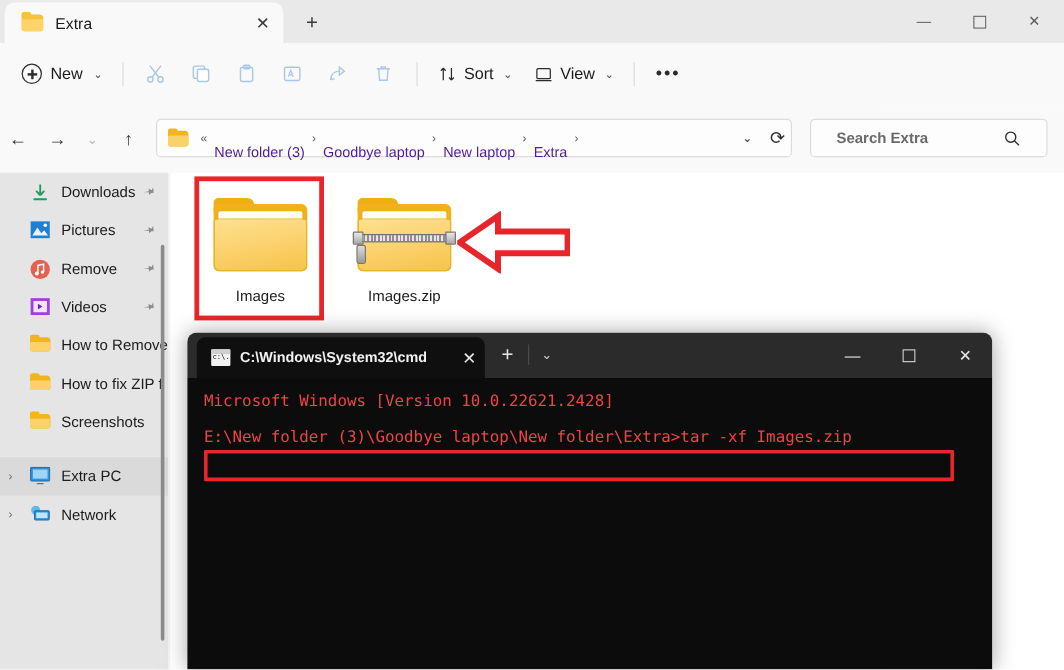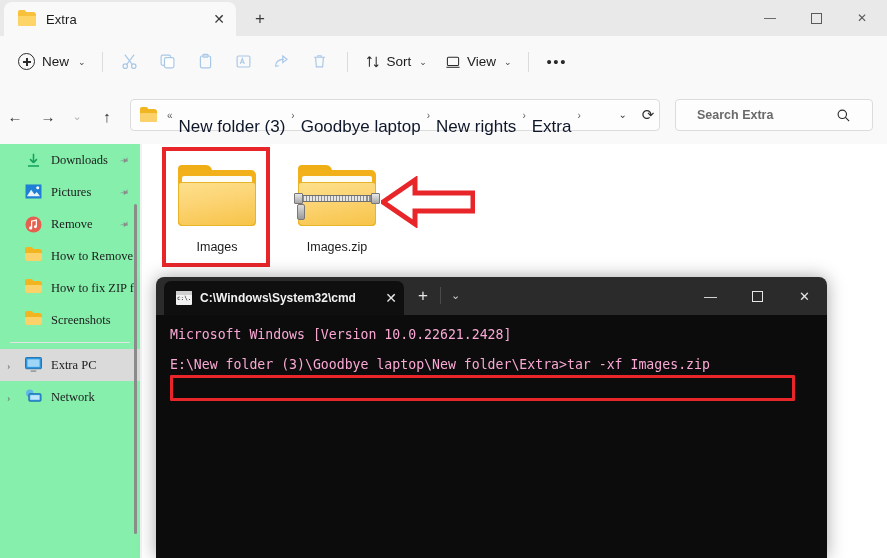--- a/index.html
+++ b/index.html
@@ -82,34 +82,34 @@
   .navbtn.disabled { color:#b6b6b6; }
   .addressbar {
     position:absolute; left:130px; top:99px; width:530px; height:32px;
     background:#fdfdfd; border:1px solid #dcdcdc; border-radius:4px;
     display:flex; align-items:center; padding:0 6px;
   }
   .addr-folder { width:17px; height:14px; position:relative; margin:0 5px 0 3px; flex:none;}
   .addr-folder .back { position:absolute; left:0; top:1px; width:17px; height:13px; background:#f0b51f; border-radius:1px 3px 2px 2px;}
   .addr-folder .tabtop{ position:absolute; left:0; top:-1px; width:8px; height:4px; background:#f0b51f; border-radius:2px 2px 0 0;}
   .addr-folder .front{ position:absolute; left:0; top:5px; width:17px; height:9px; background:#fbd169; border-radius:1px 1px 2px 2px;}
-  .crumb { font-size:17px; color:#0f172a; padding:0 1px; white-space:nowrap;margin-top:23px; }
+  .crumb { font-size:12px; color:#4c1d95; padding:0 1px; white-space:nowrap;margin-top:23px; }
   .crumb-sep { font-size:10px; color:#5a5a5a; padding:0 5px; }
   .addr-chev { position:absolute; right:32px; top:9px; font-size:10px; color:#3b3b3b; }
   .searchbox {
     position:absolute; left:675px; top:99px; width:198px; height:32px;
     background:#fdfdfd; border:1px solid #dcdcdc; border-radius:4px;
     display:flex; align-items:center; padding:0 21px;font-weight:bold;
   }
   .search-placeholder { font-size:12.5px; color:#6a6a6a; flex:1; }
 
   
   .sidebar {
     position:absolute; left:0; top:144px; width:140px; height:414px;
-    background:#86efac; overflow:hidden;font-family:Liberation Serif, serif;
+    background:#e5e5e5; overflow:hidden;
   }
   .side-item {
     position:relative; height:32px; display:flex; align-items:center;
     padding-left:25px; white-space:nowrap;
   }
   .side-item.selected { background:#dadada; }
   .side-arrow { position:absolute; left:7px; font-size:10px; color:#6a6a6a; }
   .side-ico { width:17px; height:17px; margin-right:9px; flex:none; position:relative; }
   .side-label { font-size:12.5px; color:#1b1b1b; }
   .pin { position:absolute; right:12px; font-size:10px; color:#8b8b8b;
@@ -202,21 +202,21 @@
   .term-dropdown { position:absolute; left:295px; top:12px; font-size:11px; color:#cfcfcf; }
   .term-vsep { position:absolute; left:284px; top:10px; width:1px; height:17px; background:#4a4a4a; }
   .term-wc { position:absolute; top:0; height:38px; width:45px;
     display:flex; align-items:center; justify-content:center; font-size:13px; color:#e6e6e6; }
   .term-body {
     position:absolute; left:0; top:38px; width:671px; height:243px;
     background:#0c0c0c; padding:10px 14px; overflow:hidden;
   }
   .term-line {
     font-family:"DejaVu Sans Mono", monospace;
-    font-size:13.2px; line-height:19px; color:#f9a8d4; white-space:pre;
+    font-size:13.2px; line-height:19px; color:#ef4444; white-space:pre;
   }
   .term-spacer { height:11px; }
   .term-highlight {
     position:absolute; left:14px; top:60px; width:625px; height:26px;
     border:3px solid #e8262a; border-radius:1px;
   }
 </style>
 </head>
 <body>
 
@@ -325,21 +325,21 @@
     <span class="addr-folder">
       <span class="tabtop"></span>
         <span class="back"></span>
         <span class="front"></span>
     </span>
     <span class="crumb-sep">«</span>
     <span class="crumb">New folder (3)</span>
     <span class="crumb-sep">›</span>
     <span class="crumb">Goodbye laptop</span>
     <span class="crumb-sep">›</span>
-    <span class="crumb">New rights</span>
+    <span class="crumb">New laptop</span>
     <span class="crumb-sep">›</span>
     <span class="crumb">Extra</span>
     <span class="crumb-sep">›</span>
     <span class="addr-chev">⌄</span>
   </div>
   <div class="navbtn" style="left:632px;top:99px;width:32px;height:32px;">⟳</div>
 
   <div class="searchbox">
     <span class="search-placeholder">Search Extra</span>
     <svg width="15" height="15" viewBox="0 0 20 20" fill="none" stroke="#2b2b2b" stroke-width="1.5">
@@ -392,20 +392,35 @@
           </svg>
       </span>
       <span class="side-label">Remove</span>
       <span class="pin">
         <svg width="11" height="11" viewBox="0 0 16 16" fill="#8b8b8b">
             <path d="M10 1l5 5-2 1-1 4-3-3-4 5 5-4-3-3 4-1z"></path>
           </svg>
       </span>
     </div>
 
+    <div class="side-item">
+      <span class="side-ico">
+        <svg width="17" height="15" viewBox="0 0 18 16">
+            <rect x="0.5" y="0.5" width="17" height="15" fill="#a040e0"></rect>
+            <rect x="3" y="3" width="12" height="10" fill="#f2e4fb"></rect>
+            <path d="M7 5.5 L11 8 L7 10.5z" fill="#7a20b8"></path>
+          </svg>
+      </span>
+      <span class="side-label">Videos</span>
+      <span class="pin">
+        <svg width="11" height="11" viewBox="0 0 16 16" fill="#8b8b8b">
+            <path d="M10 1l5 5-2 1-1 4-3-3-4 5 5-4-3-3 4-1z"></path>
+          </svg>
+      </span>
+    </div>
 
     <div class="side-item">
       <span class="side-ico">
         <span class="folder-ico"><span class="tabtop"></span><span class="back"></span><span class="front"></span></span>
       </span>
       <span class="side-label">How to Remove</span>
     </div>
     <div class="side-item">
       <span class="side-ico">
         <span class="folder-ico"><span class="tabtop"></span><span class="back"></span><span class="front"></span></span>

